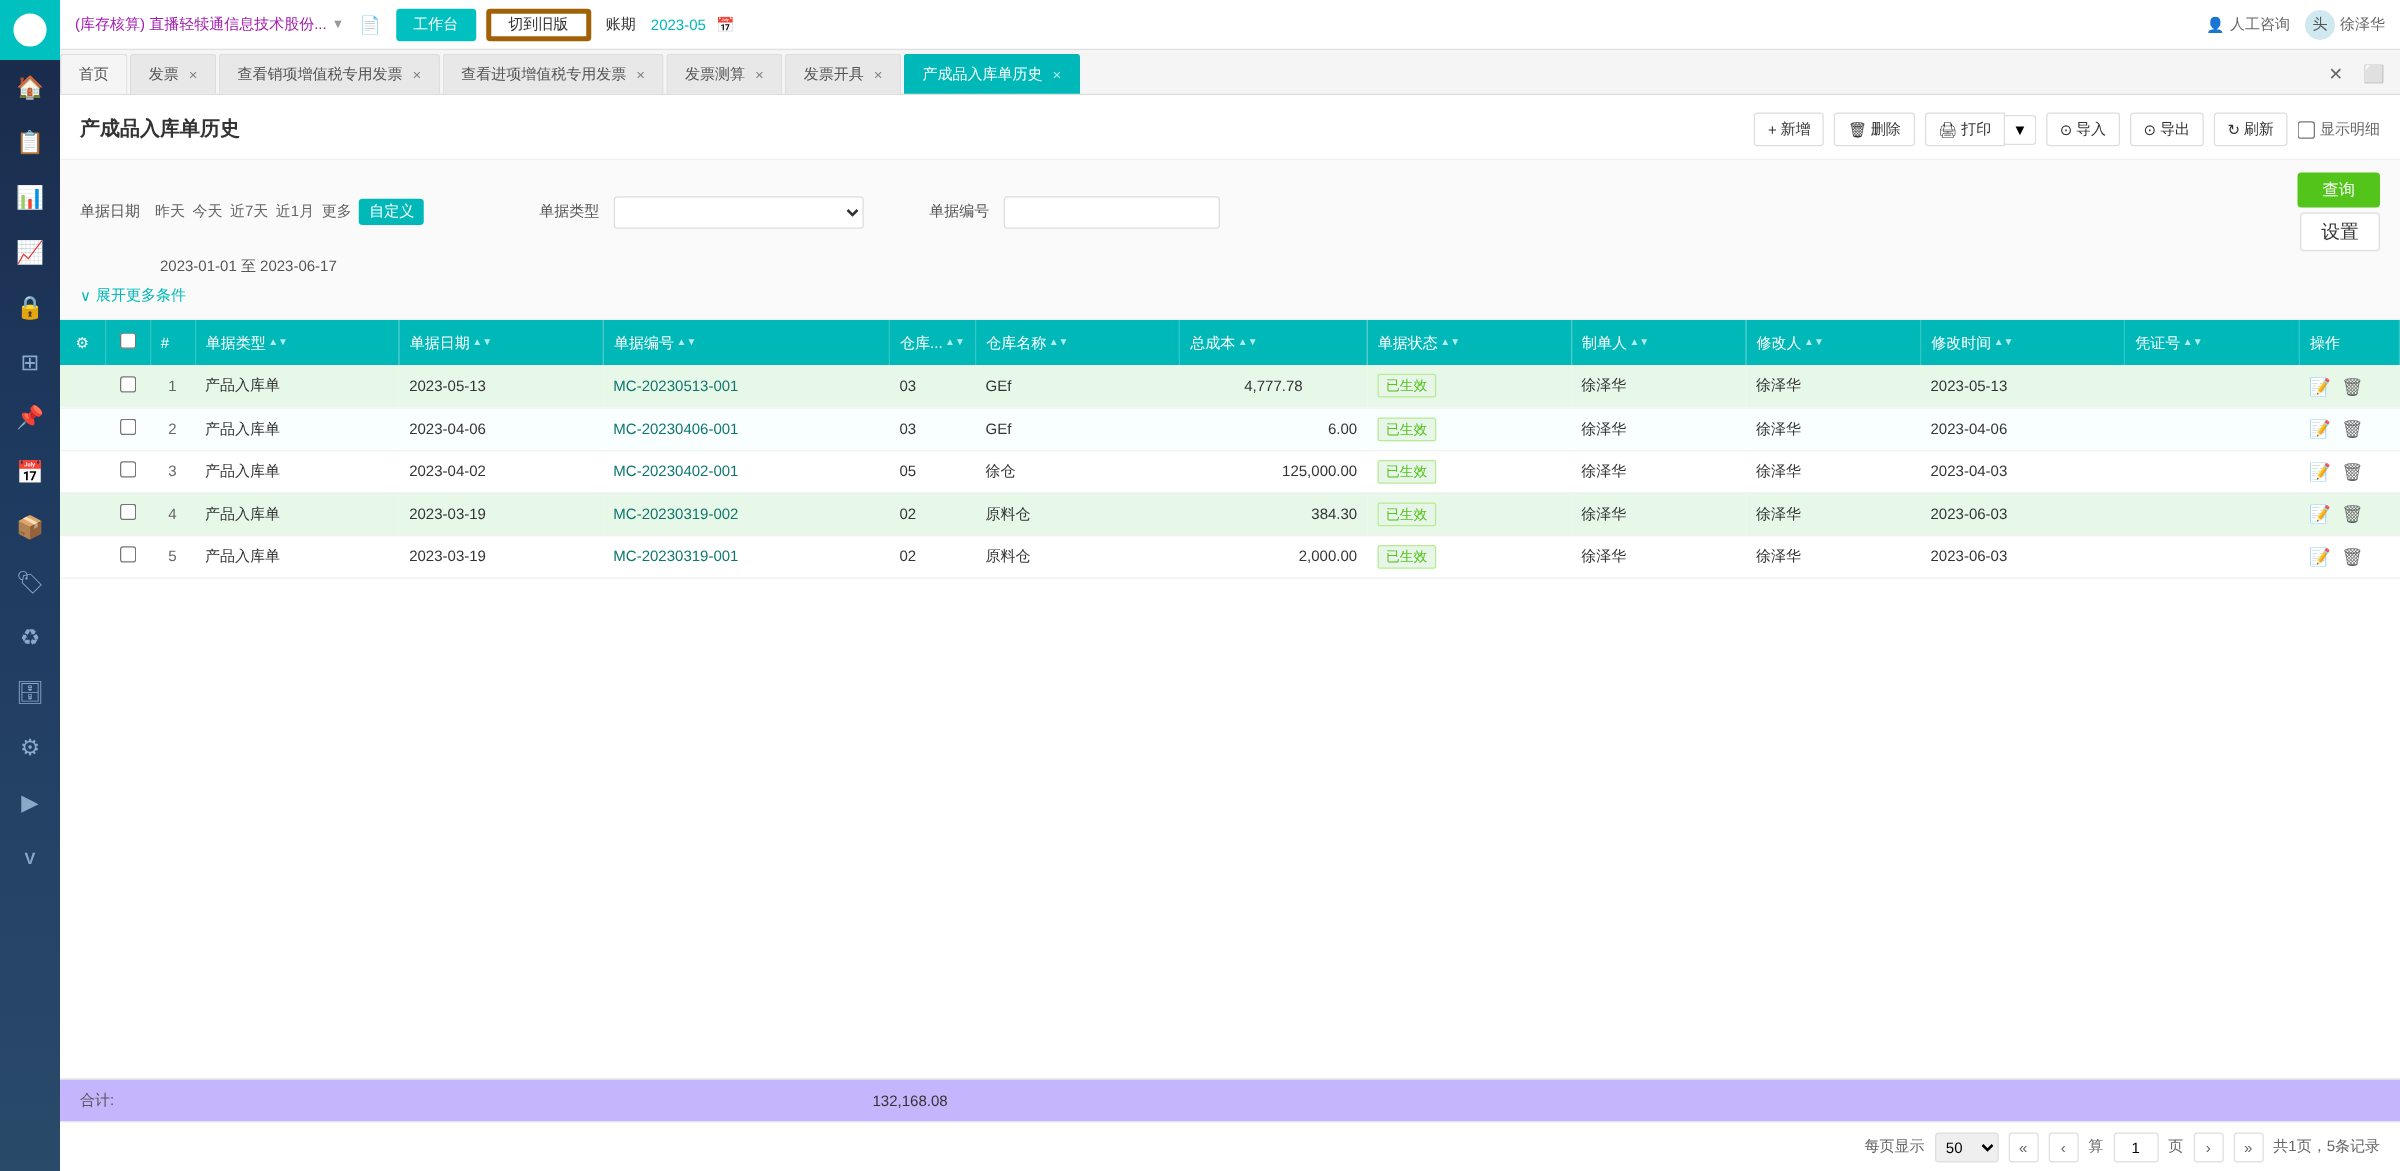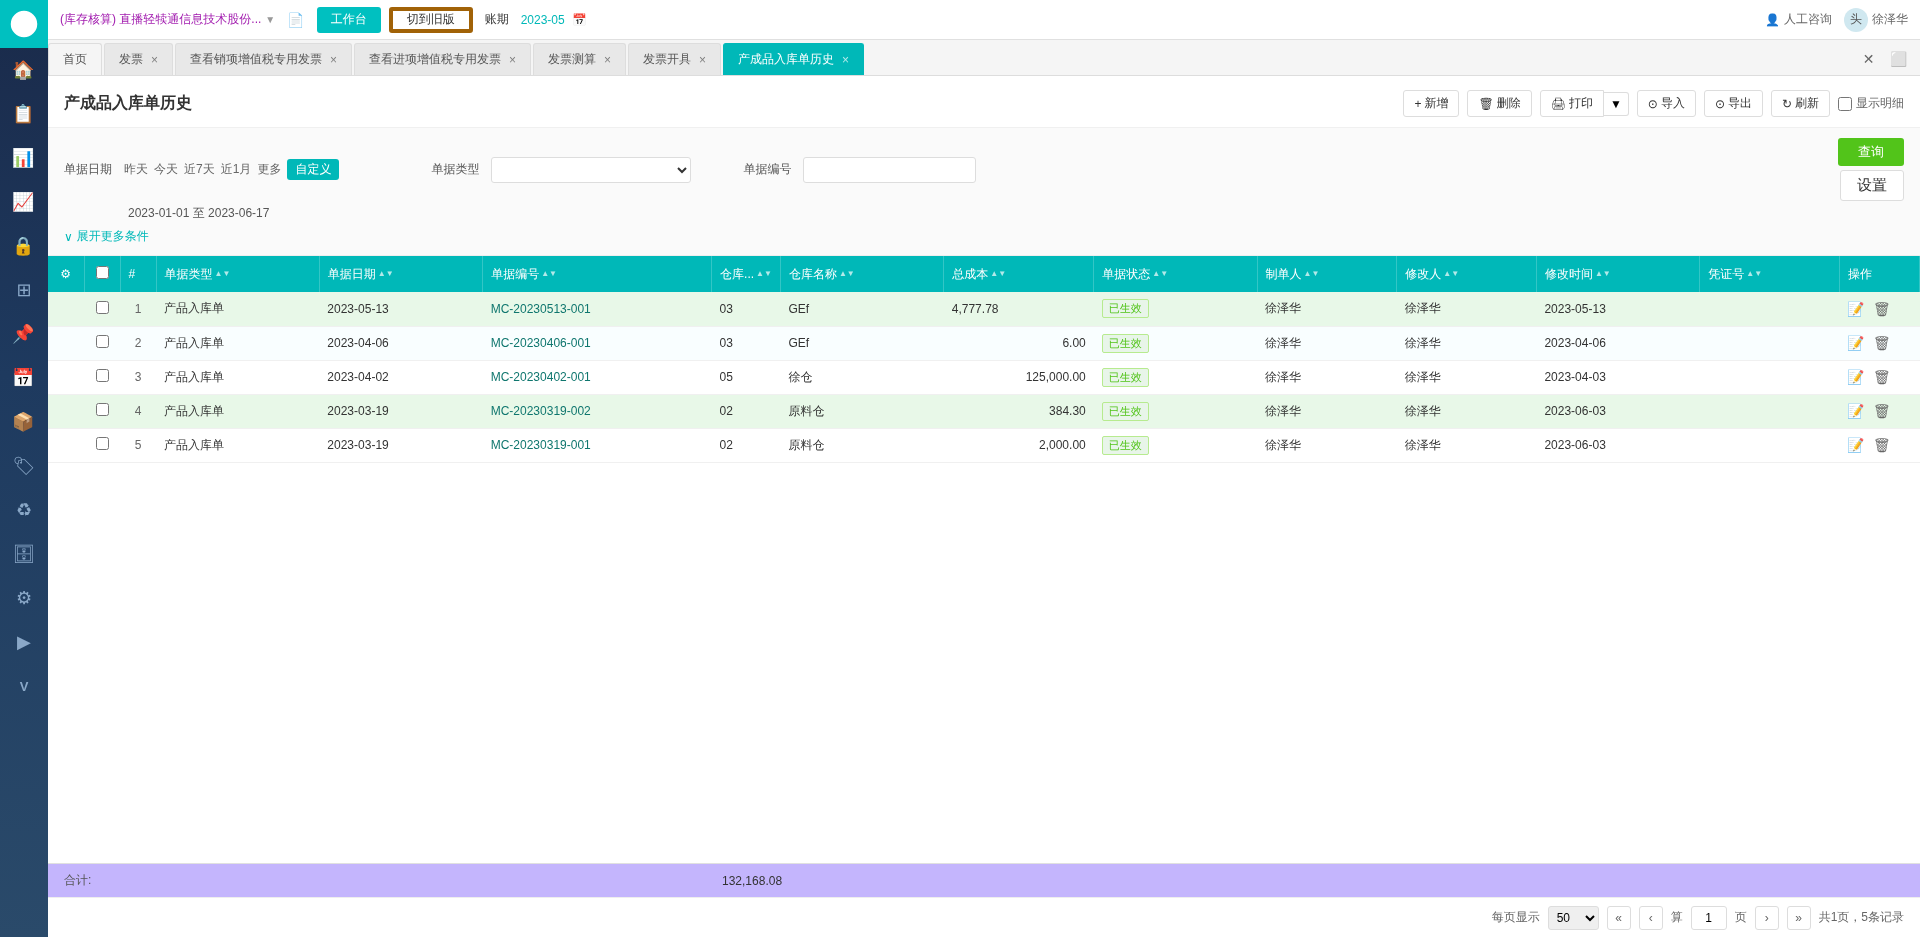--- a/index.html
+++ b/index.html
@@ -85,21 +85,21 @@
     .td-num { color: #666; text-align: center; }
     .td-actions { display: flex; align-items: center; gap: 8px; }
     .action-icon { cursor: pointer; color: #666; font-size: 14px; }
     .th-settings { width: 36px; text-align: center; }
     .th-checkbox { width: 36px; text-align: center; }
     .sort-arrows { display: inline-flex; flex-direction: column; font-size: 8px; line-height: 1; opacity: 0.7; }
 
     
     .footer-sum { height: 34px; background: #c4b5fd; border-top: 1px solid #e0e0e0; display: flex; align-items: center; padding: 0 16px; }
     .footer-sum-label { color: #555; margin-right: 40px; }
-    .footer-sum-value { color: #333; font-weight: 500; text-align: right; position: absolute; left: 674px; }
+    .footer-sum-value { color: #333; font-weight: 500; text-align: right; position: absolute; left: 650px; }
 
     
     .pagination { height: 40px; background: #fff; border-top: 1px solid #eee; display: flex; align-items: center; justify-content: flex-end; padding: 0 16px; gap: 8px; }
     .page-size-label { color: #666; }
     .page-size-select { height: 24px; border: 1px solid #ddd; border-radius: 3px; padding: 0 4px; font-size: 12px; }
     .page-btn { width: 24px; height: 24px; border: 1px solid #ddd; background: #fff; cursor: pointer; display: flex; align-items: center; justify-content: center; border-radius: 3px; color: #666; font-size: 12px; }
     .page-btn:disabled { color: #ccc; cursor: not-allowed; }
     .page-input { width: 36px; height: 24px; border: 1px solid #ddd; border-radius: 3px; text-align: center; font-size: 12px; }
     .page-info { color: #666; }
   </style>
@@ -385,21 +385,21 @@
 
         <tr class="highlighted">
       <td></td>
       <td style="text-align:center;"><input type="checkbox" style=""></td>
       <td class="td-num">1</td>
       <td>产品入库单</td>
       <td>2023-05-13</td>
       <td><a class="td-link">MC-20230513-001</a></td>
       <td>03</td>
       <td>GEf</td>
-      <td style="text-align:left;">4,777.78</td>
+      <td style="text-align:center;">4,777.78</td>
       <td><span class="status-badge status-effective">已生效</span></td>
       <td>徐泽华</td>
       <td>徐泽华</td>
       <td>2023-05-13</td>
       <td></td>
       <td>
         <div class="td-actions">
           <span class="action-icon" title="编辑">📝</span>
           <span class="action-icon" title="删除">🗑</span>
         </div>

